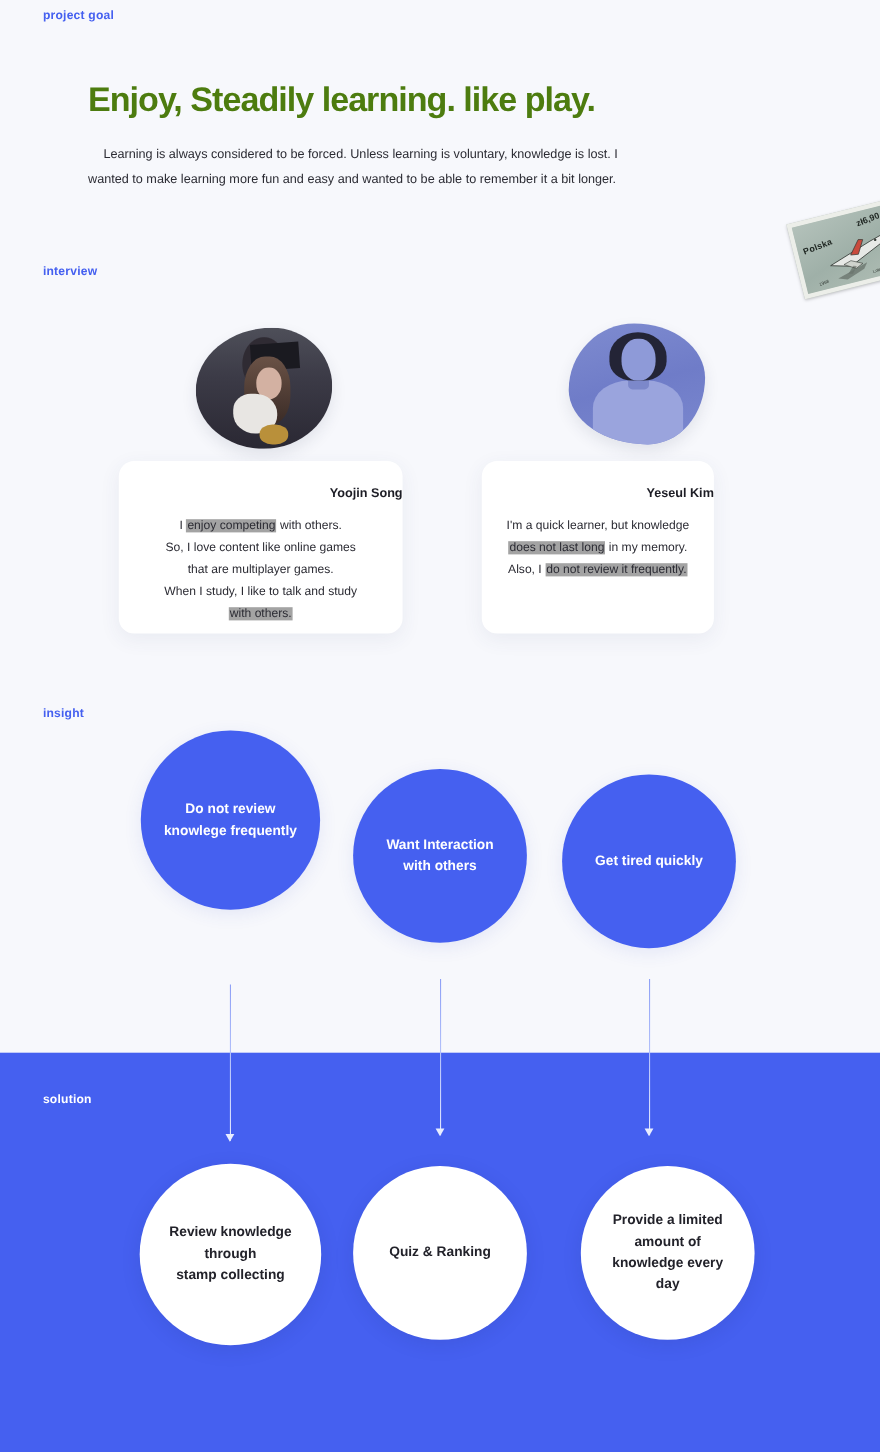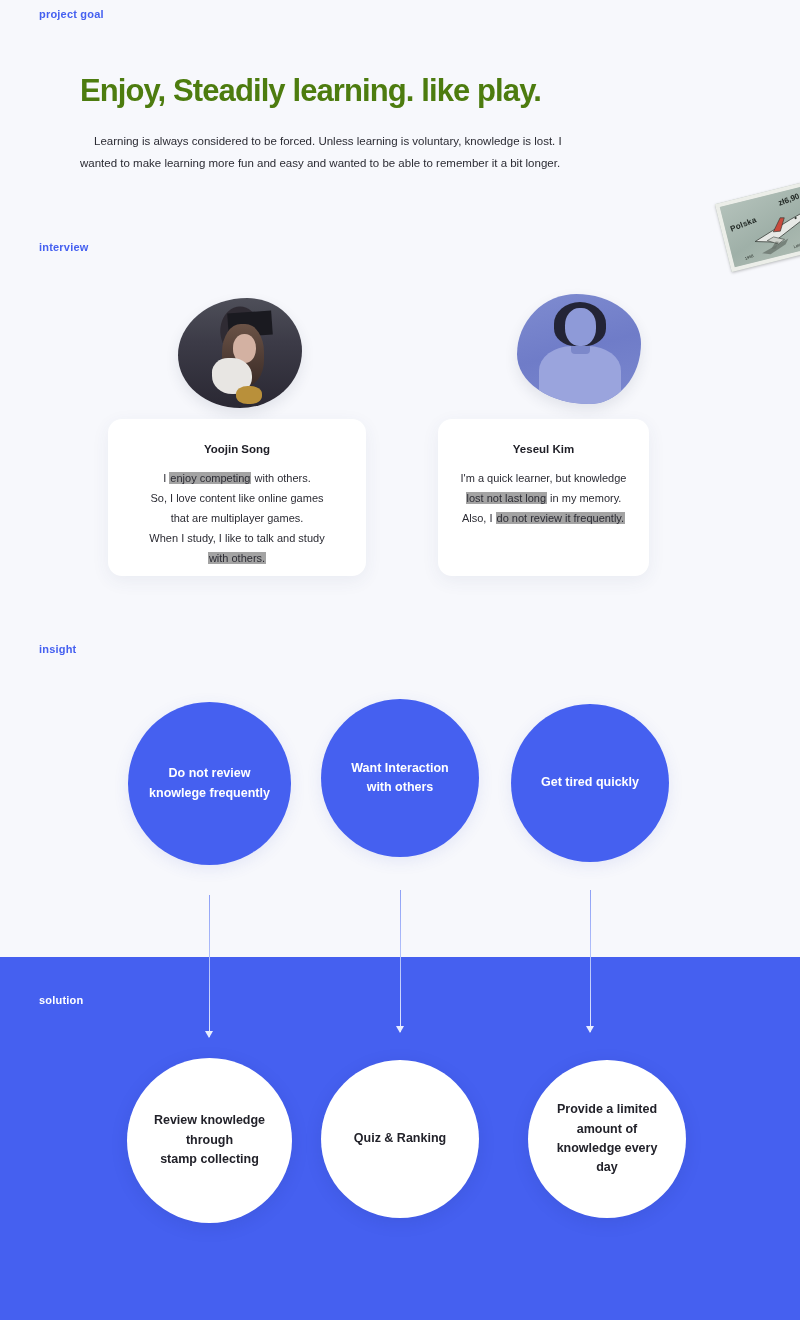--- a/index.html
+++ b/index.html
@@ -220,21 +220,21 @@
   .quote-card {
     position: absolute;
     background: #ffffff;
     border-radius: 14px;
     box-shadow: 0 5px 18px rgba(60,70,120,.07);
   }
   #card-yoojin { left: 108px; top: 419px; width: 258px; height: 157px; }
   #card-yeseul { left: 438px; top: 419px; width: 211px; height: 157px; }
 
   .quote-name {
-    text-align: center;
+    text-align: right;
     font-size: 11.5px;
     font-weight: 700;
     color: #1d1d25;
     margin-top: 24px;
   }
   .quote-text {
     text-align: center;
     font-size: 11px;
     line-height: 1.82;
     color: #2b2b33;
@@ -265,21 +265,21 @@
     font-size: 12.5px;
     box-shadow: 0 4px 16px rgba(60,80,200,.10);
   }
   .circle.white {
     background: #ffffff;
     color: #22222a;
     font-size: 12.5px;
     box-shadow: 0 4px 18px rgba(20,30,90,.10);
   }
 
-  #insight-0 { left: 128px;  top: 702px; width: 163px; height: 163px; }
+  #insight-0 { left: 128px;  top: 664px; width: 163px; height: 163px; }
   #insight-1 { left: 321px;  top: 699px; width: 158px; height: 158px; }
   #insight-2 { left: 511px;  top: 704px; width: 158px; height: 158px; }
 
   #solution-0 { left: 127px; top: 1058px; width: 165px; height: 165px; }
   #solution-1 { left: 321px; top: 1060px; width: 158px; height: 158px; }
   #solution-2 { left: 528px; top: 1060px; width: 158px; height: 158px; }
 
   
   .blue-band {
     position: absolute;
@@ -364,21 +364,21 @@
     <div class="face"></div>
   </div>
 
   <div class="quote-card" id="card-yoojin">
     <div class="quote-name">Yoojin Song</div>
     <div class="quote-text">I <span class="hl">enjoy competing</span> with others.<br>So, I love content like online games<br>that are multiplayer games.<br>When I study, I like to talk and study<br><span class="hl">with others.</span></div>
   </div>
 
   <div class="quote-card" id="card-yeseul">
     <div class="quote-name">Yeseul Kim</div>
-    <div class="quote-text">I'm a quick learner, but knowledge<br><span class="hl">lost not last long</span> in my memory.<br>Also, I <span class="hl">do not review it frequently.</span></div>
+    <div class="quote-text">I'm a quick learner, but knowledge<br><span class="hl">does not last long</span> in my memory.<br>Also, I <span class="hl">do not review it frequently.</span></div>
   </div>
 
   <div class="section-tag" id="tag-insight">insight</div>
 
   <div class="circle blue" id="insight-0">
       <span>Do not review<br>knowlege frequently</span>
     </div>
   <div class="circle blue" id="insight-1">
       <span>Want Interaction<br>with others</span>
     </div>

